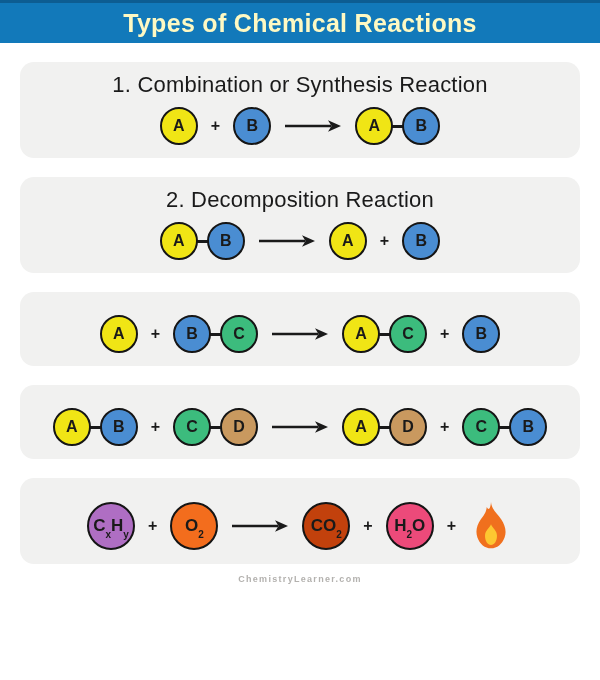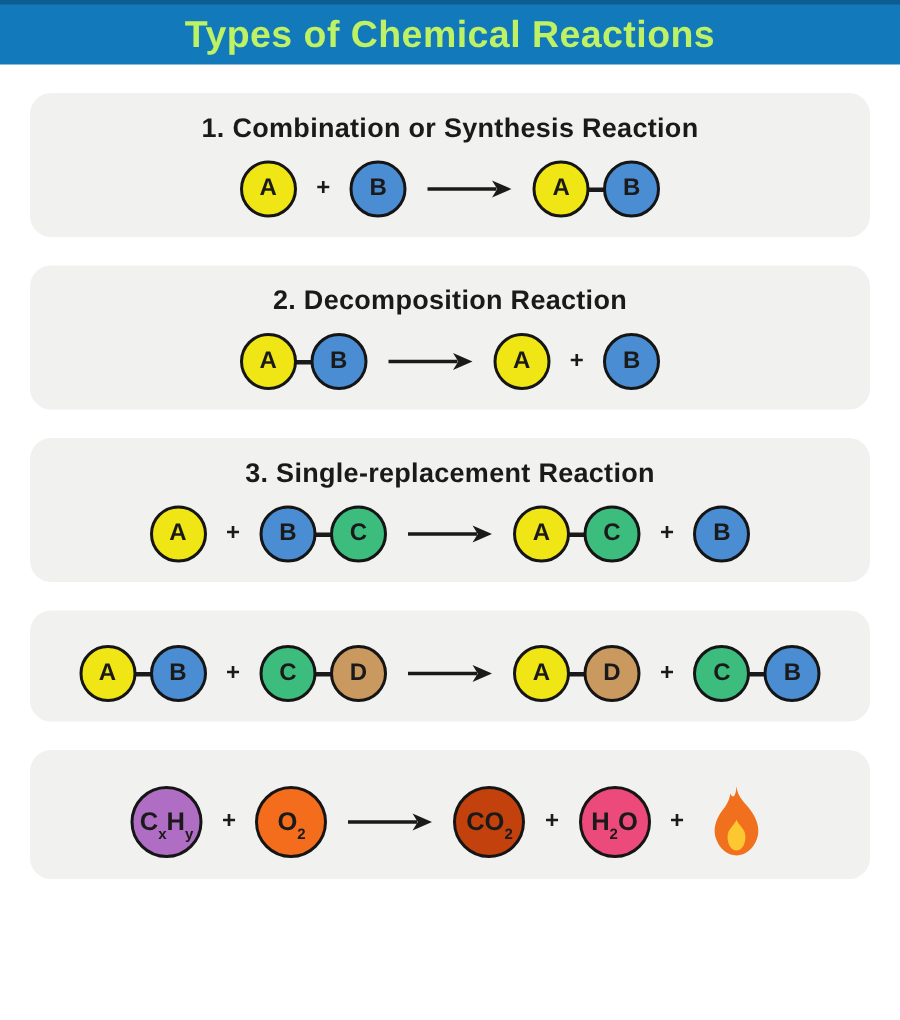--- a/index.html
+++ b/index.html
@@ -6,32 +6,32 @@
   body{
     width:600px;height:680px;overflow:hidden;background:#ffffff;
     font-family:"Liberation Sans",sans-serif;color:var(--ink,#1a1a1a);
   }
   .header{
     height:40px;background:var(--header_bg,#1279BA);
     border-top:3px solid var(--header_top_edge,#0D5D92);
     display:flex;align-items:center;justify-content:center;
   }
   .header h1{
-    margin:0;color:#bef264;font-size:25px;font-weight:700;letter-spacing:.3px;
+    margin:0;color:#fef9c3;font-size:25px;font-weight:700;letter-spacing:.3px;
   }
   .sections{padding:19px 20px 0;}
   .card{
     background:var(--card_bg,#F1F1F0);
     border-radius:14px;
     margin-bottom:19px;
     padding:12px 8px 13px;
   }
   .card:last-of-type{margin-bottom:10px;}
   .card-heading{
-    text-align:center;font-size:18px;font-weight:700;color:var(--ink,#1a1a1a);
+    text-align:center;font-size:22px;font-weight:400;color:var(--ink,#1a1a1a);
     letter-spacing:.2px;line-height:22px;
   }
   .equation{
     display:flex;justify-content:center;align-items:center;
     margin-top:11px;gap:13px;
   }
   .molecule{display:flex;align-items:center;}
   .atom{
     width:38px;height:38px;box-sizing:border-box;border-radius:50%;
     border:2px solid #151515;
@@ -118,21 +118,20 @@
           </div>
           <span class="plus">+</span>
           <div class="molecule">
             <div class="atom" style="background: rgb(74, 141, 210);">
               <span>B</span>
             </div>
           </div>
         </div>
       </section>
       <section class="card">
-        <div class="card-heading">3. Single-replacement Reaction</div>
         <div class="equation">
           <div class="molecule">
             <div class="atom" style="background: rgb(240, 229, 21);">
               <span>A</span>
             </div>
           </div>
           <span class="plus">+</span>
           <div class="molecule">
             <div class="atom" style="background: rgb(74, 141, 210);">
               <span>B</span>
@@ -253,13 +252,14 @@
           <span class="plus">+</span>
           <span class="flame">
             <svg width="44" height="50" viewBox="0 0 40 46" xmlns="http://www.w3.org/2000/svg">
               <path d="M20 1 C20.5 8 26 11.5 29.5 17 C33 22.5 34.5 28 32.5 33.5 C30.3 39.5 25.6 43.5 20 43.5 C14.4 43.5 9.6 39.5 7.5 33.5 C5.5 28 7 22 10.5 17 C13 13.5 15.6 11 16.1 5.5 C17.6 8.6 19.5 8 20 1 Z" fill="var(--flame_outer)"></path>
               <path d="M20 21.5 C21 25 25.5 27 25.5 32 C25.5 37 23 40.5 20 40.5 C17 40.5 14.5 37 14.5 32 C14.5 27 19 25 20 21.5 Z" fill="var(--flame_inner)"></path>
             </svg>
           </span>
         </div>
       </section>
     </main>
+  <div class="footer">ChemistryLearner.com</div>
 </div>
 
 </body></html>

